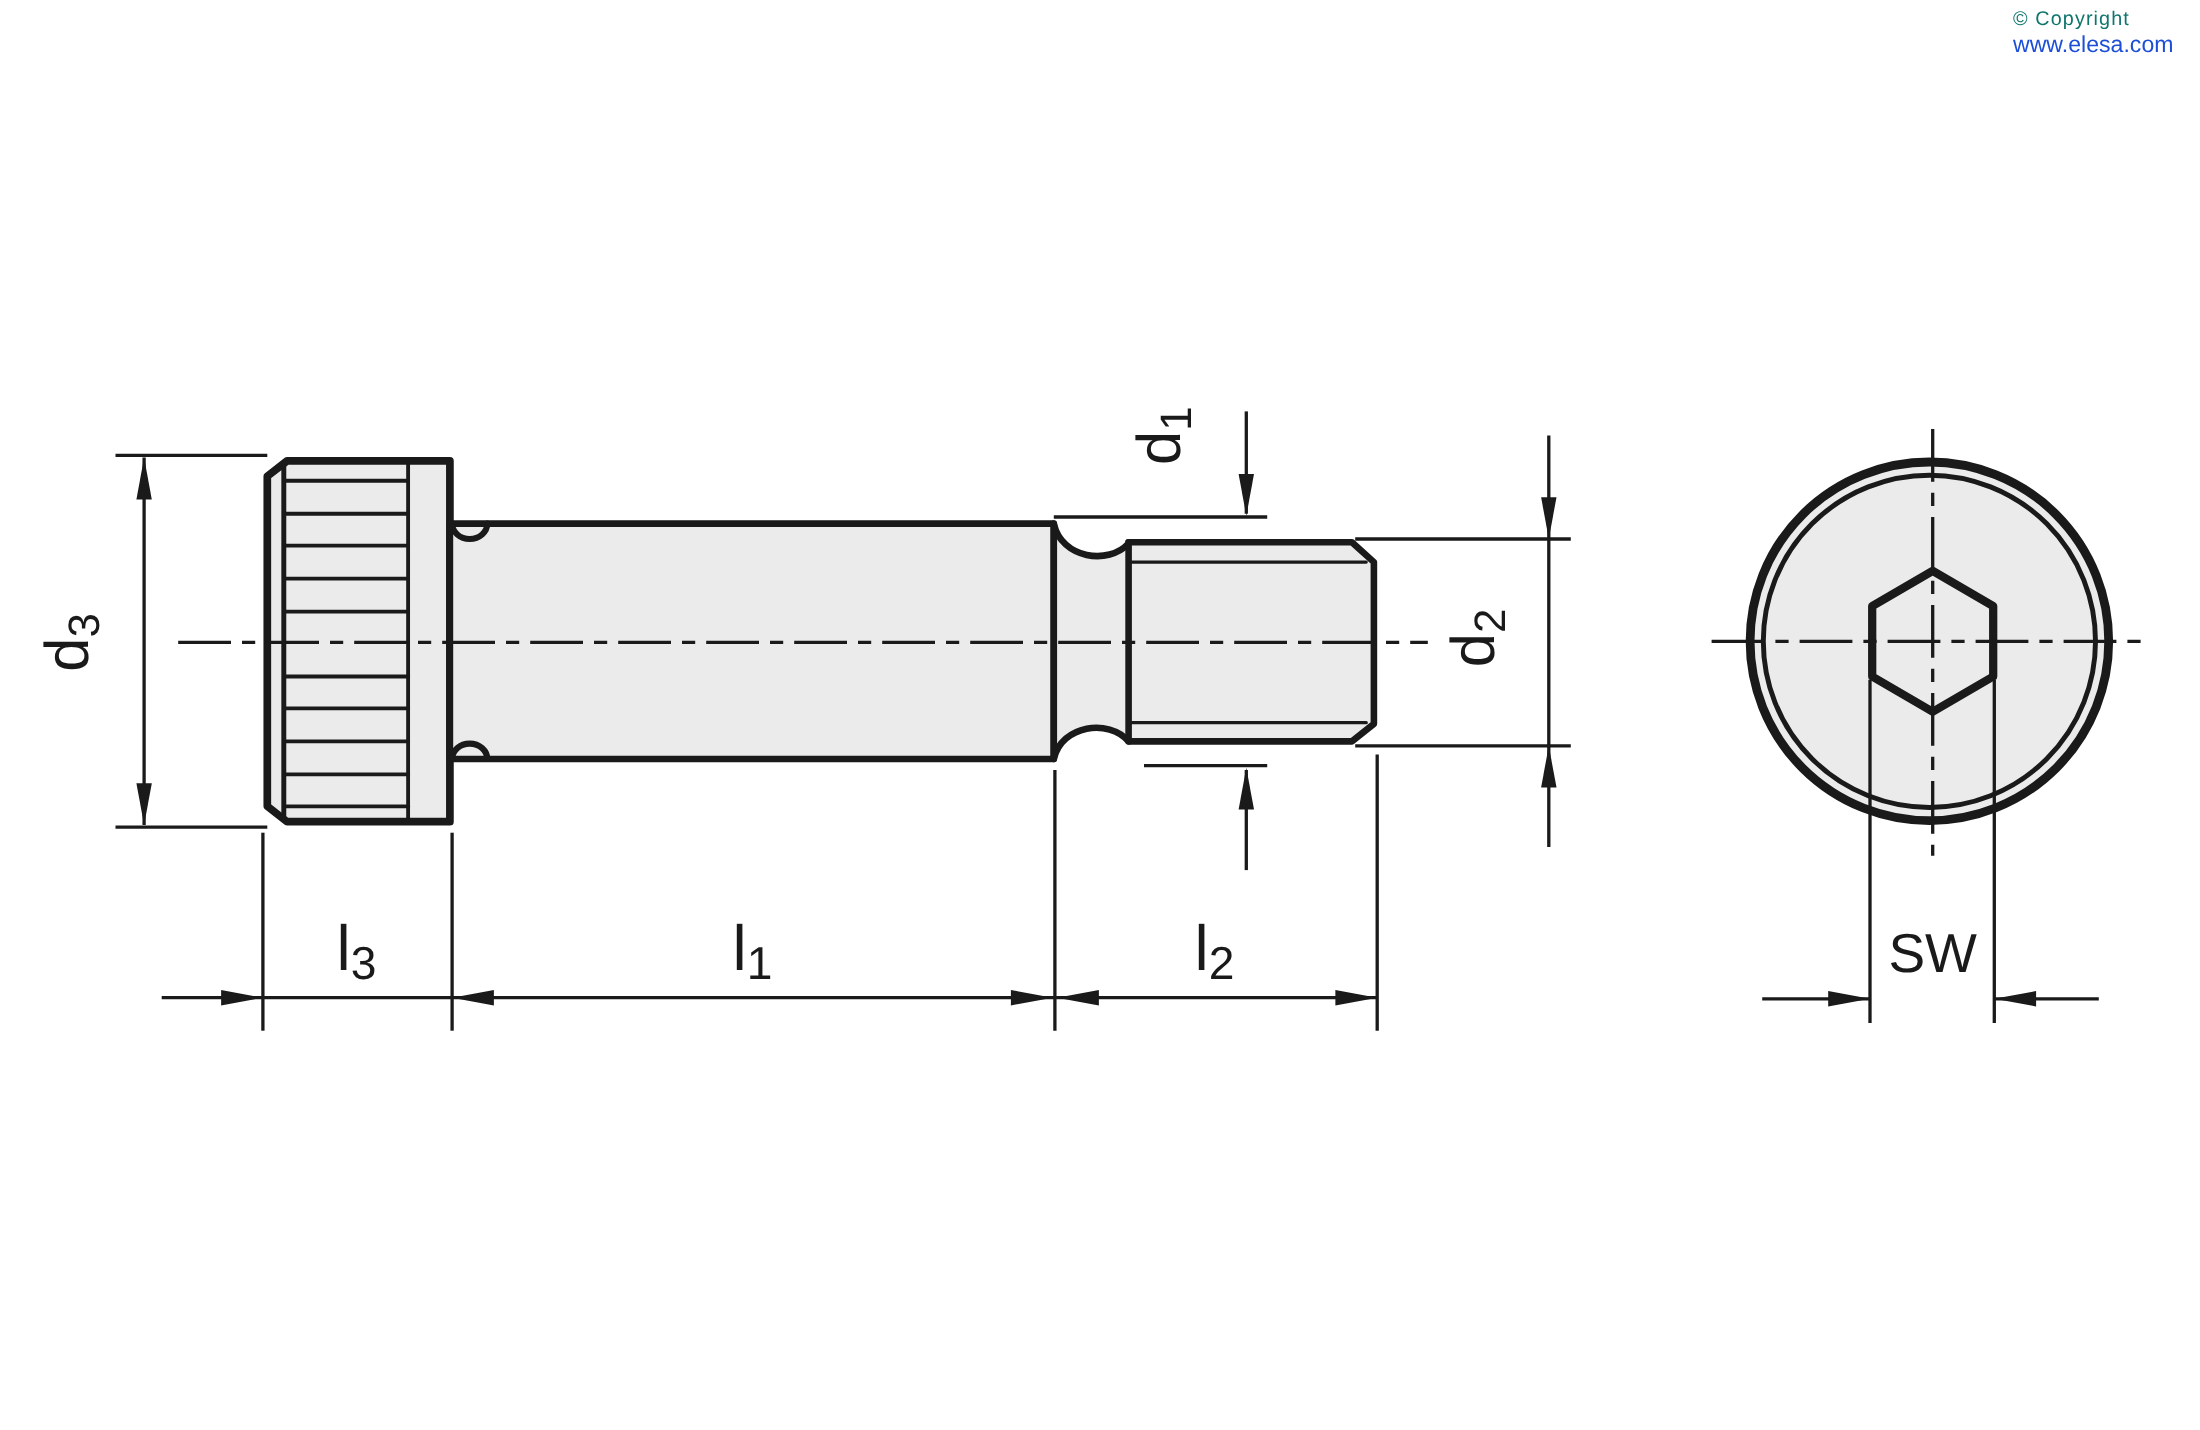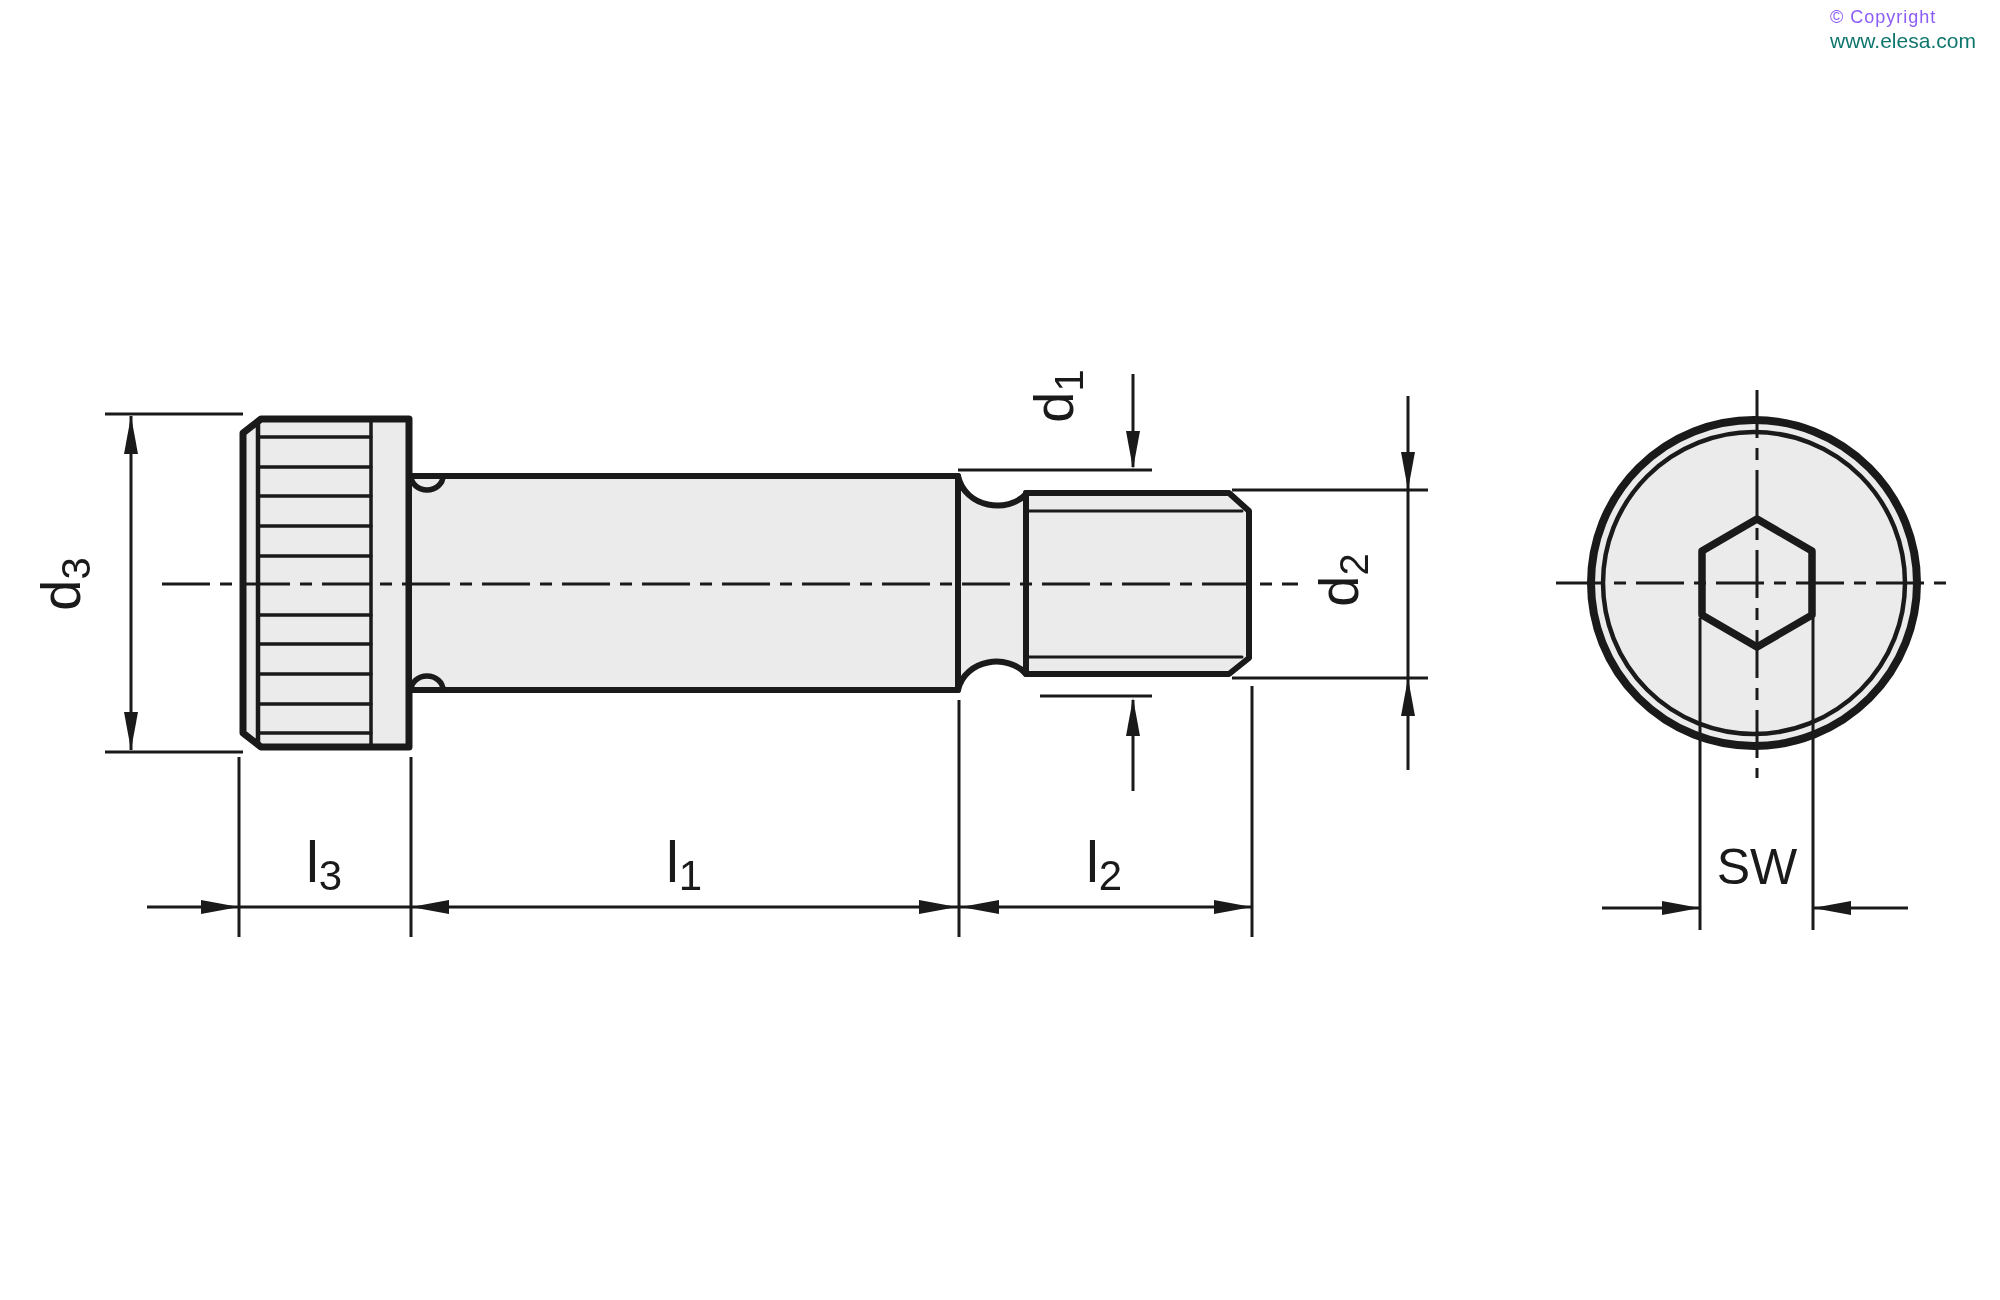--- a/index.html
+++ b/index.html
@@ -9,22 +9,22 @@
   .brand{position:absolute;top:8px;left:1830px;width:170px;text-align:left;line-height:1;}
   .brand .copy{font-size:18px;letter-spacing:1px;margin:0 0 2px 0;}
   .brand .logo{font-size:96px;font-weight:bold;margin:0;letter-spacing:-4px;display:inline-block;transform:scaleX(0.62);transform-origin:left top;height:74px;}
   .brand .reg{font-size:16px;vertical-align:top;position:absolute;top:26px;left:158px;}
   .brand .web{font-size:21px;margin:4px 0 0 0;}
 </style>
 </head>
 <body>
 
 <div class="brand">
-  <div class="copy" style="color:#8b5cf6;">© Copyright</div>
-  <div class="web" style="color:#0f766e;">www.elesa.com</div>
+  <div class="copy" style="color:#0f766e;">© Copyright</div>
+  <div class="web" style="color:#1d4ed8;">www.elesa.com</div>
 </div>
 
 <svg width="2000" height="1300" viewBox="0 0 2000 1300">
 
   <g stroke="#1A1A1A" stroke-linecap="round" stroke-linejoin="round">
 
     <path d="M 261,419 L 409,419 L 409,747 L 261,747 L 243,733 L 243,433 Z" fill="#EBEBEB" stroke-width="7"></path>
     <line x1="258" y1="421" x2="258" y2="745" stroke-width="4.5"></line>
     <g stroke-width="3.5">
       <line x1="259" y1="437" x2="371" y2="437"></line>

